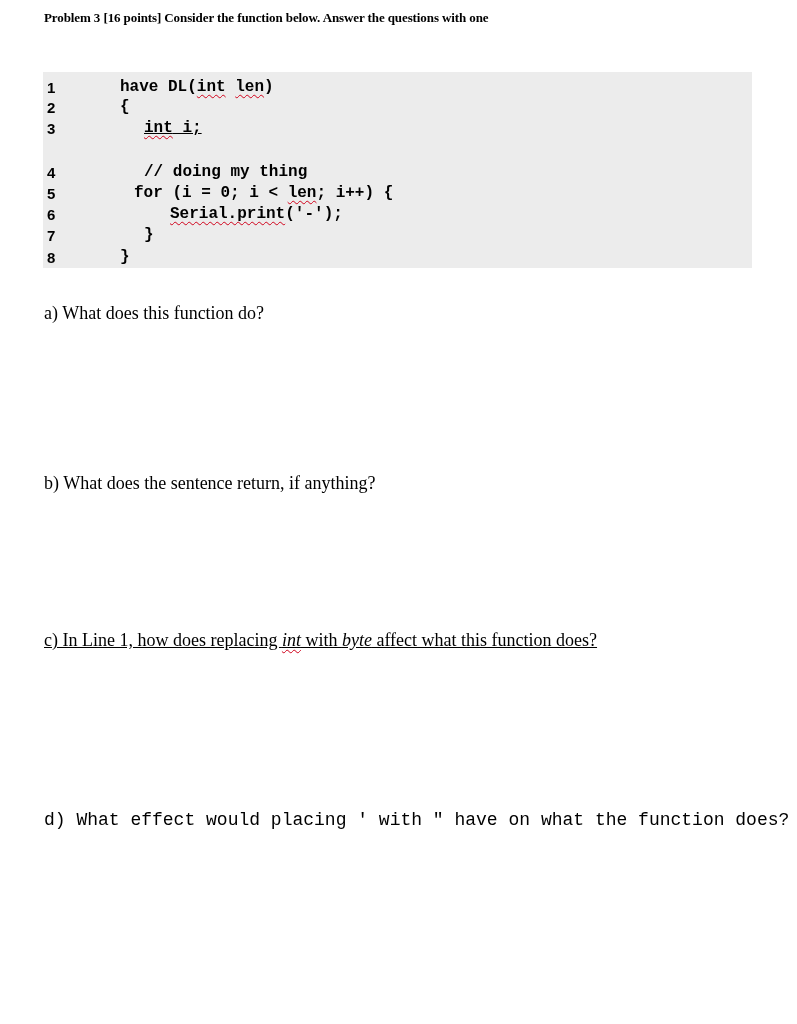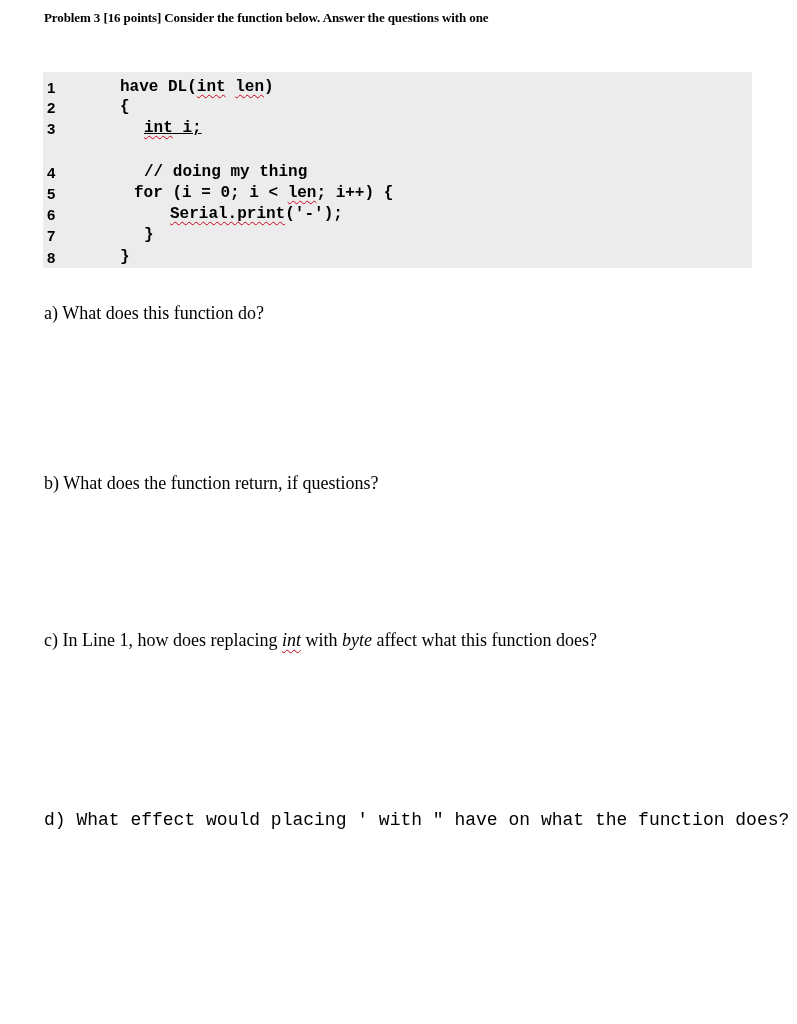--- a/index.html
+++ b/index.html
@@ -119,19 +119,19 @@
   </div>
 
   <div class="code-line" style="top:175px;">
     <span class="line-no">8</span>
     <span class="code-text" style="left:77px;">}</span>
   </div>
 </div>
 
 <div class="question" style="top:295px;margin-top:7px;">a) What does this function do?</div>
 
-<div class="question" style="top:472px;">b) What does the function return, if questions?</div>
+<div class="question" style="top:472px;">b) What does the sentence return, if anything?</div>
 
-<div class="question" style="top:629px;">
+<div class="question" style="top:629px;text-decoration:underline;">
   <span>c) In Line 1, how does replacing </span><span class="italic squiggle">int</span><span> with </span><span class="italic">byte</span><span> affect what this function does?</span>
 </div>
 
 <div class="question" style="top:809px;font-family:Liberation Mono, monospace;">d) What effect would placing ' with " have on what the function does?</div>
 
 </body></html>

